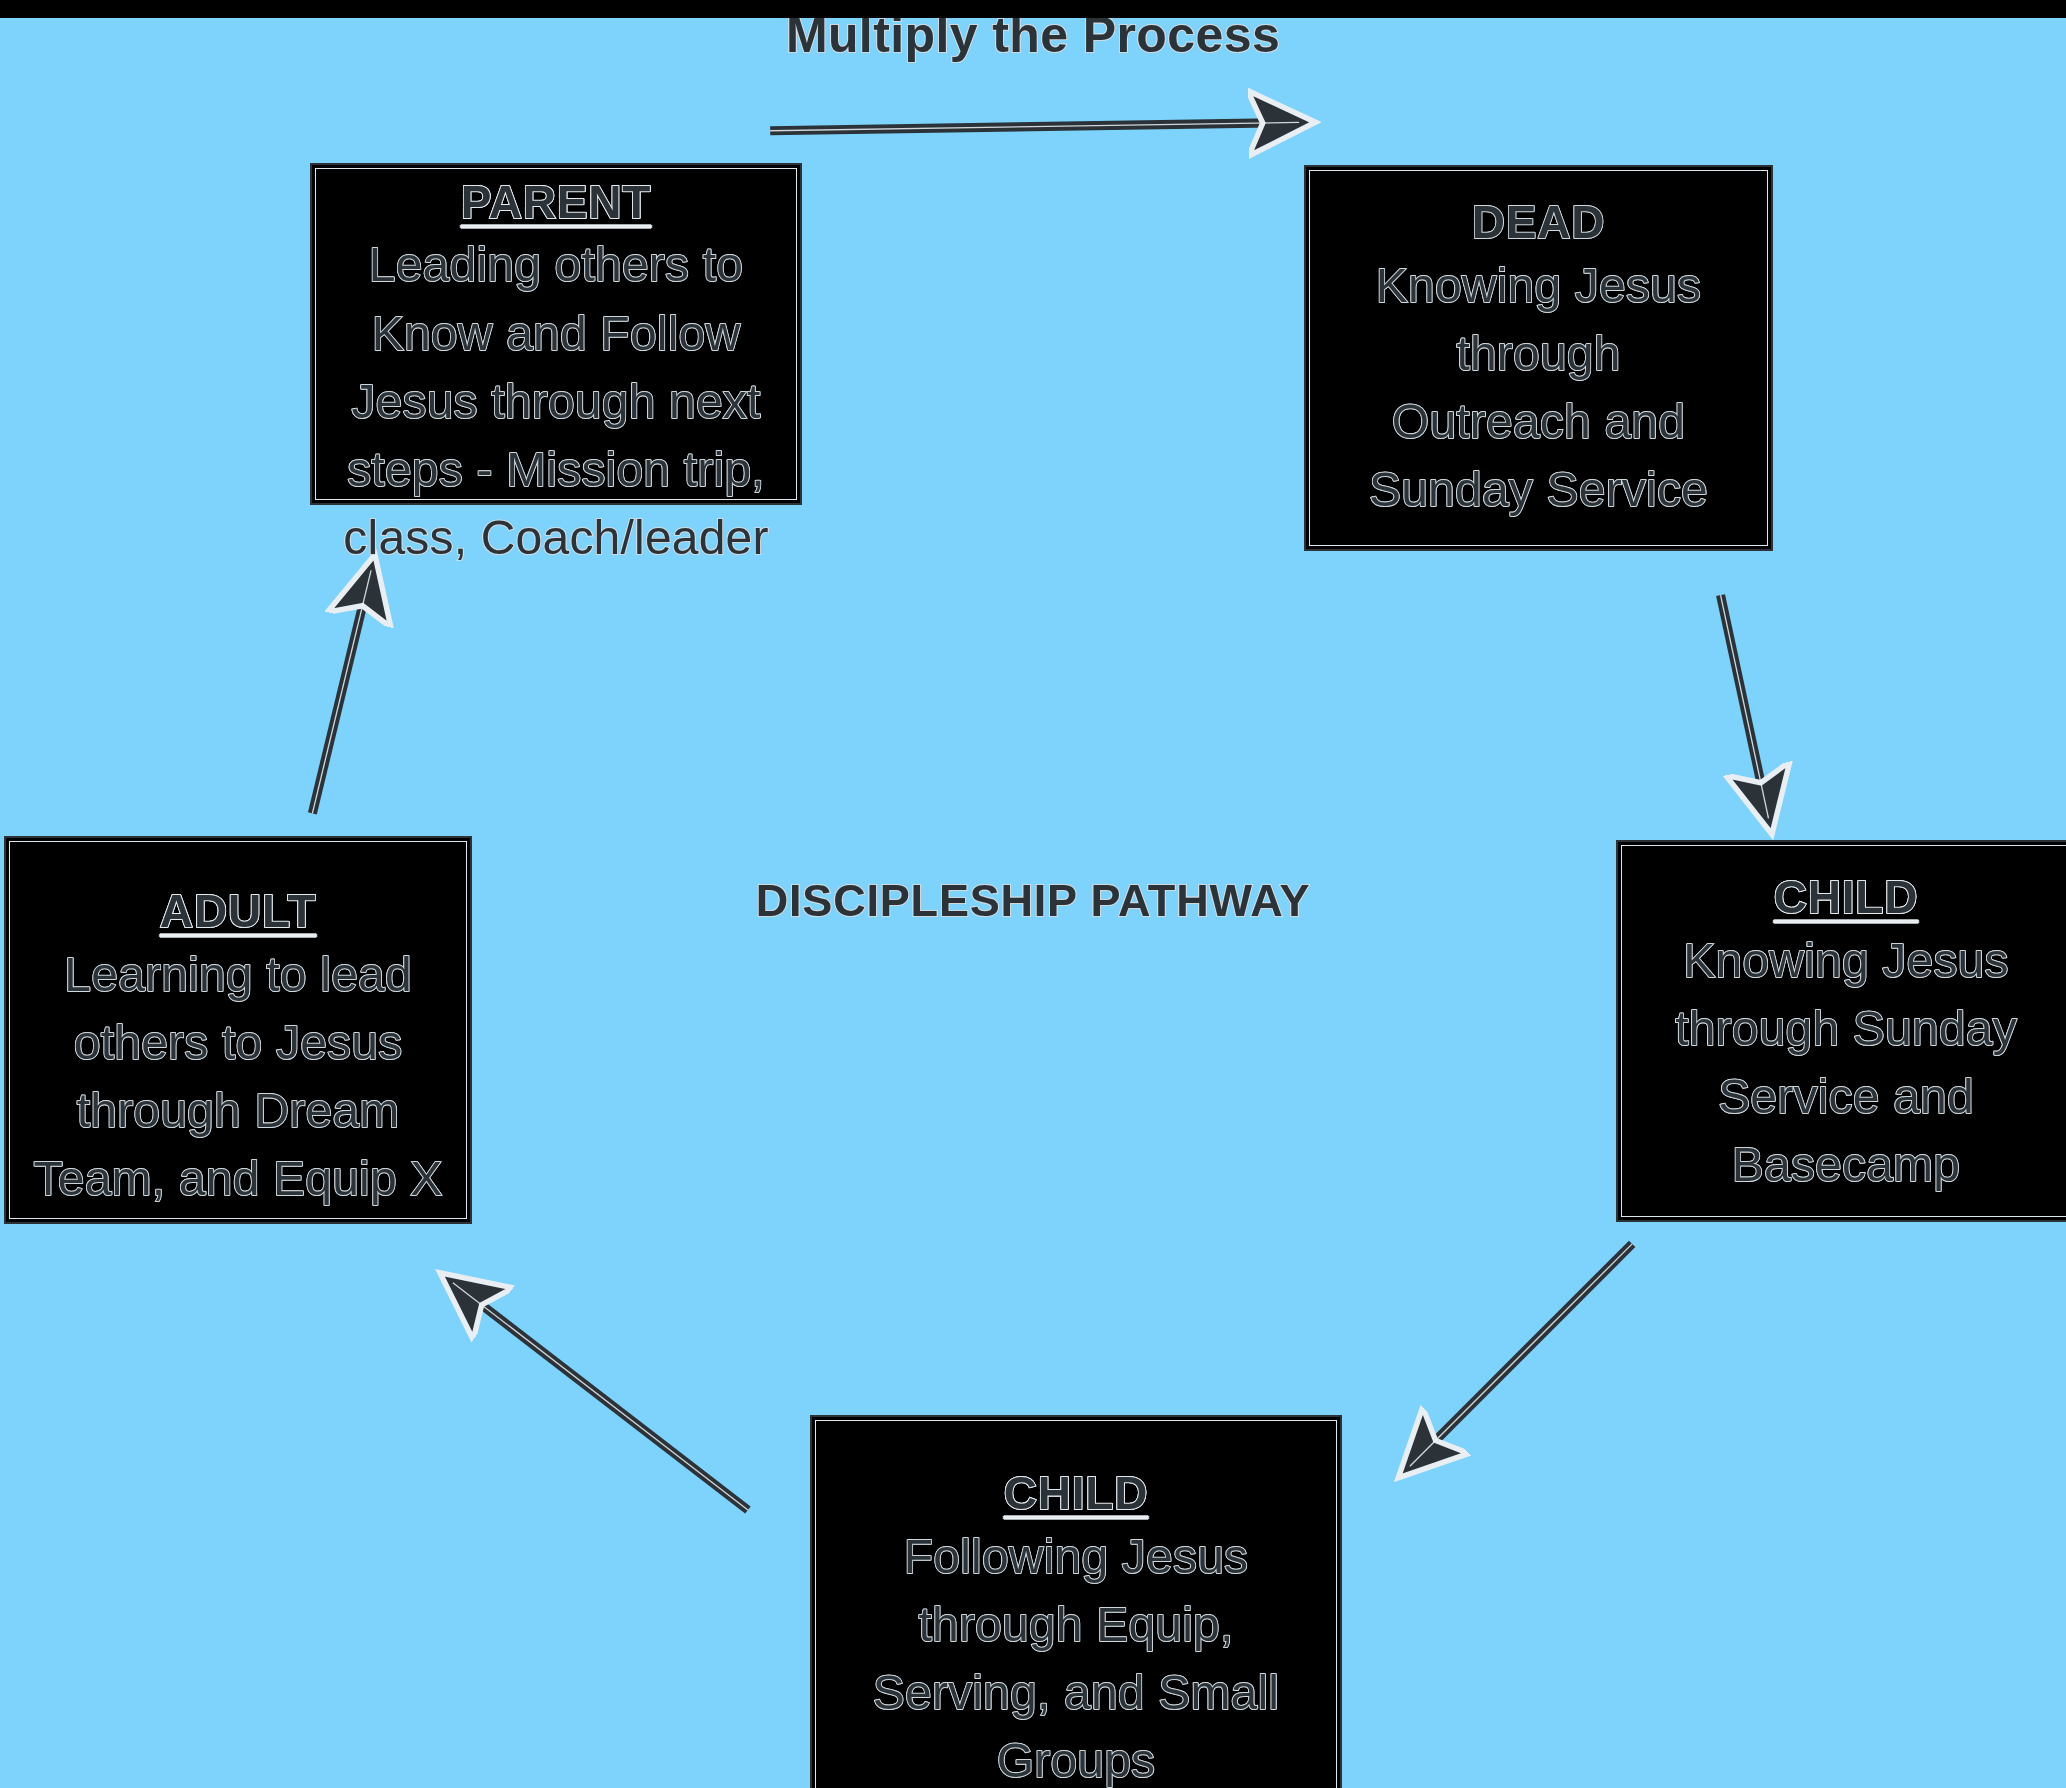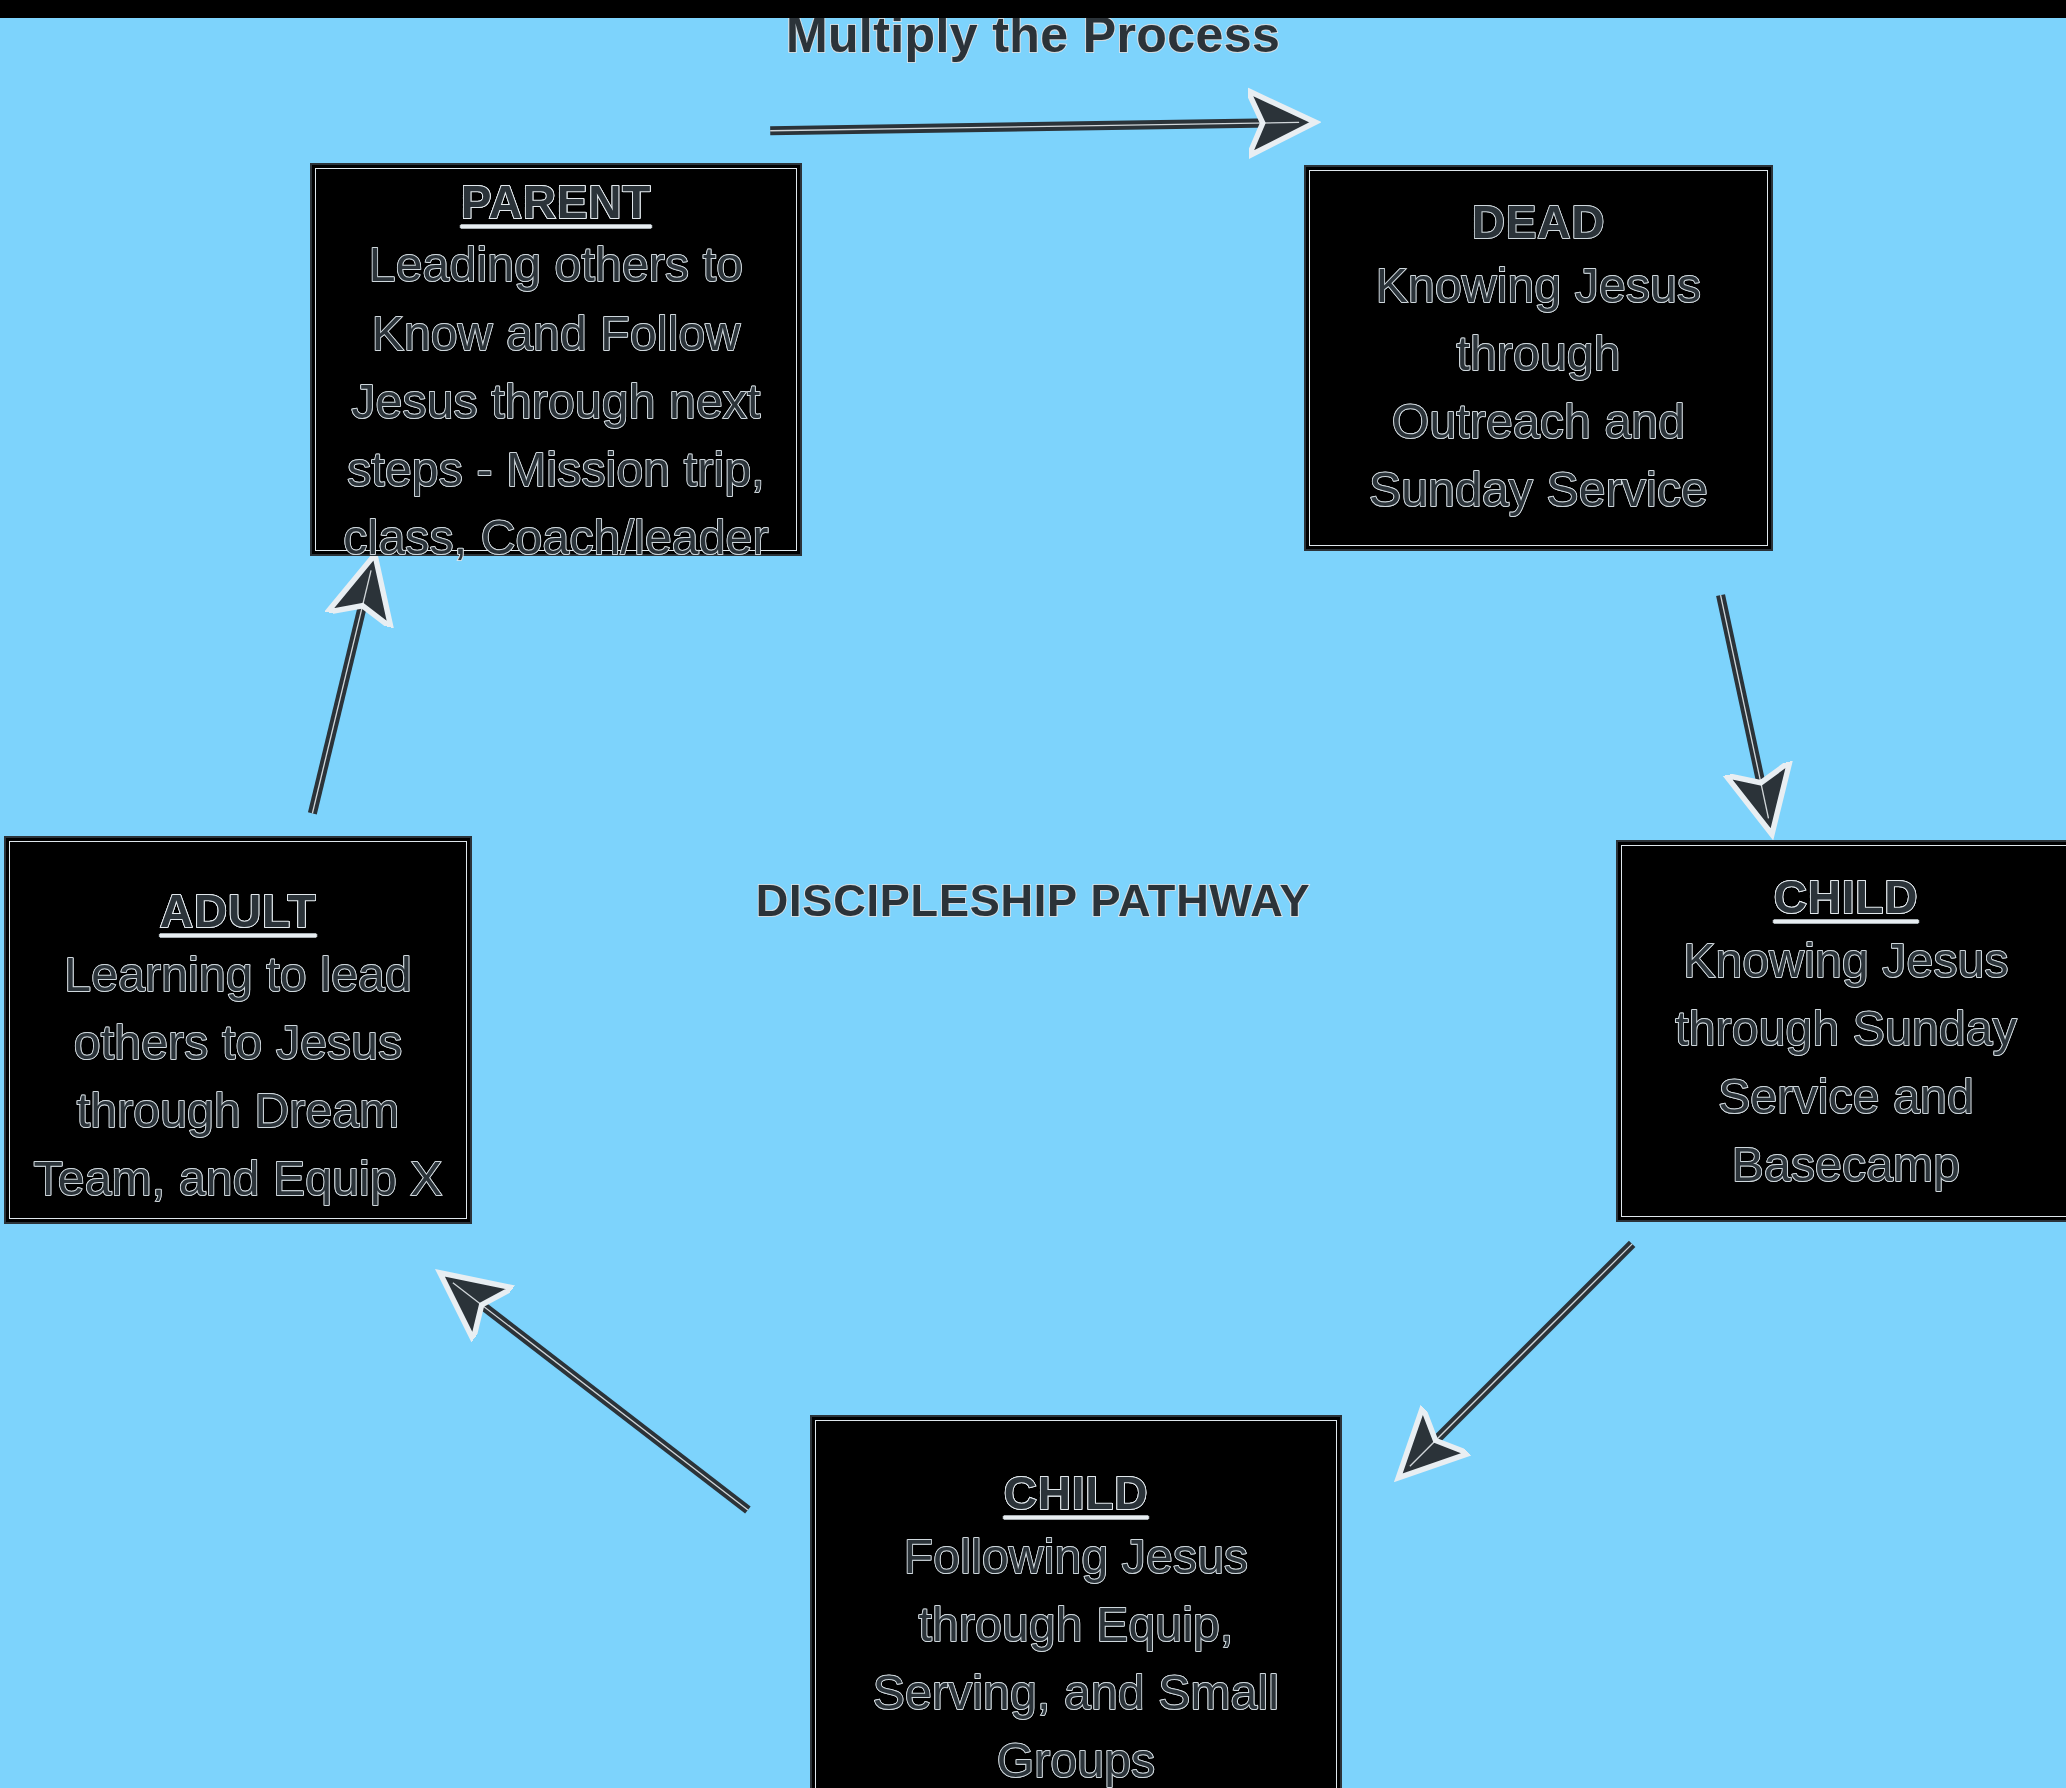--- a/index.html
+++ b/index.html
@@ -83,21 +83,21 @@
     text-underline-offset: 6.6px;
   }
   .node-body {
     font-size: 48px;
     line-height: 1.42;
     letter-spacing: 0.2px;
     margin-top: 3.3px;
     white-space: pre-line;
   }
 
-  #node-parent { left: 310px;  top: 145px;  width: 492px; height: 393px; }
+  #node-parent { left: 310px;  top: 145px;  width: 492px; height: 342px; }
   #node-dead   { left: 1304px; top: 147px;  width: 469px; height: 386px; padding-left: 16px; }
   #node-infant { left: 1616px; top: 822px;  width: 460px; height: 382px; }
   #node-child  { left: 810px;  top: 1397px; width: 532px; height: 392px; }
   #node-adult  { left: 4.1px;    top: 818px;  width: 468px; height: 388px; }
 
   #node-parent .node-inner { top: 11.6px; }
   #node-dead   .node-inner { top: 30px; }
   #node-infant .node-inner { top: 30px; }
   #node-child  .node-inner { top: 51px; }
   #node-adult  .node-inner { top: 48px; }

